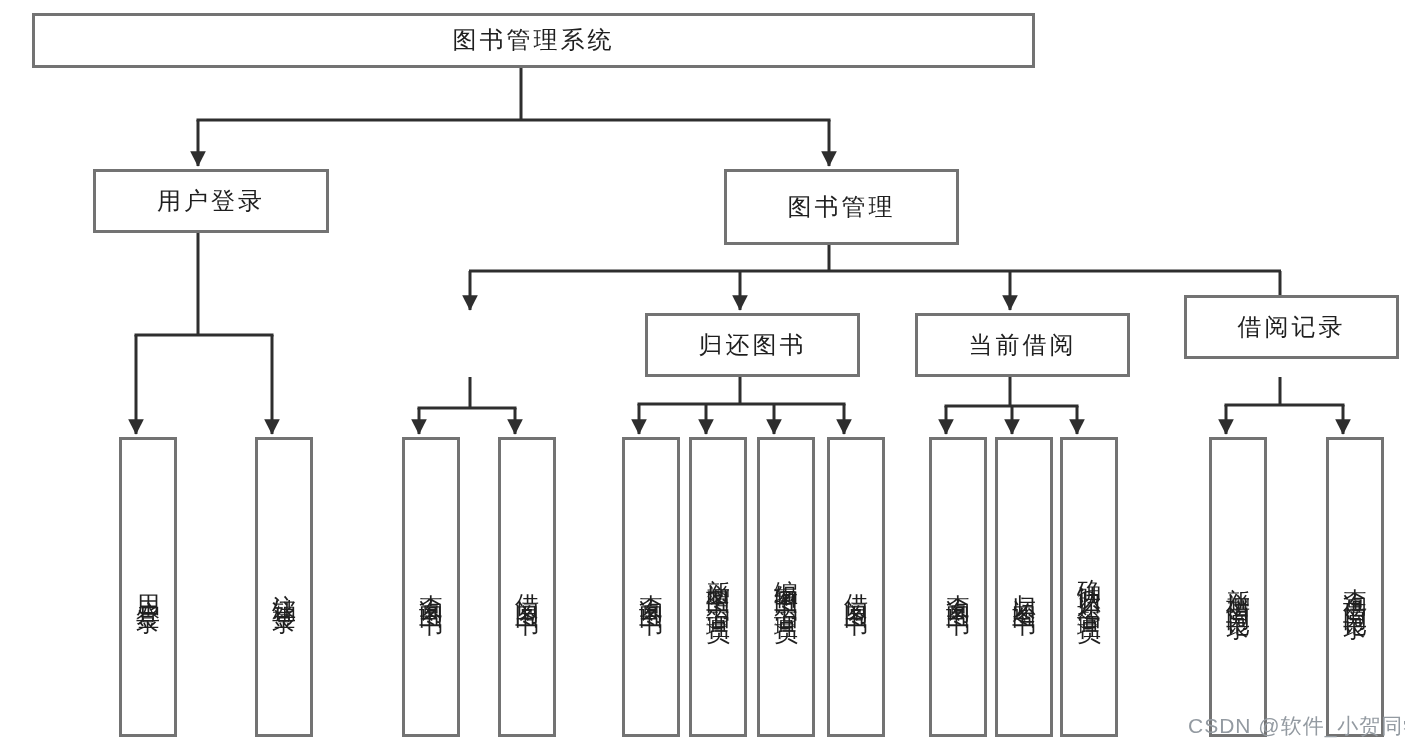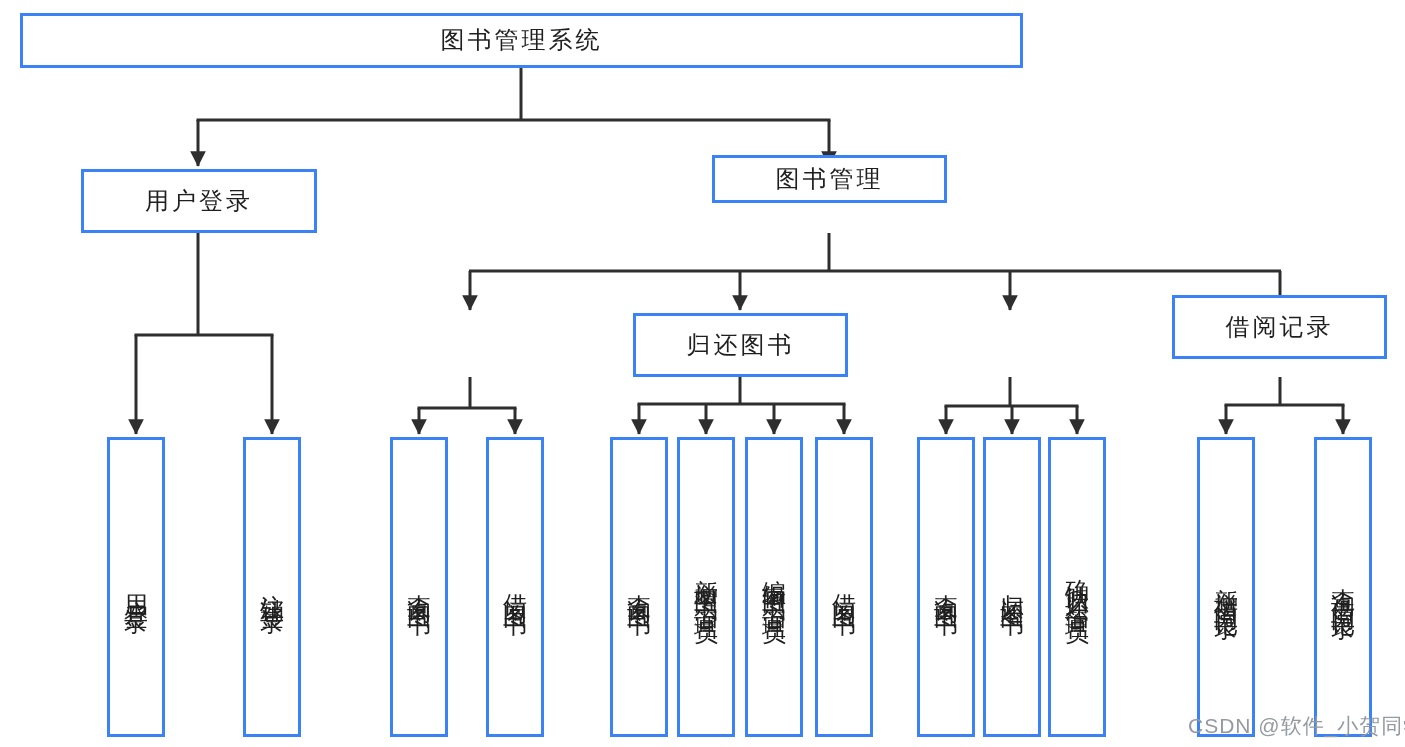--- a/index.html
+++ b/index.html
@@ -7,30 +7,31 @@
     position:relative;
     width:1405px;height:747px;
     background:#ffffff;
     font-family:"Liberation Sans","DejaVu Sans",sans-serif;
     overflow:hidden;
   }
   .connectors{position:absolute;left:0;top:0;}
   .box{
     position:absolute;
     box-sizing:border-box;
-    border:3px solid #3b82f6;
+    border:3px solid #737373;
     background:#ffffff;
     display:flex;
     align-items:center;
     justify-content:center;
     color:#1f1f1f;
     font-size:24px;
     letter-spacing:3px;
     text-align:right;
     line-height:1.2;
+    margin-left:12px;
   }
   .v{
     writing-mode:vertical-rl;
     text-orientation:mixed;
     letter-spacing:6px;
     line-height:1;
     font-size:24px;
   }
   .watermark{
     position:absolute;
@@ -85,23 +86,24 @@
 
       <path d="M1280 377 V405 M1224.5 405 H1344.5"></path>
       <line x1="1226" y1="405" x2="1226" y2="434" marker-end="url(#ah)"></line>
       <line x1="1343" y1="405" x2="1343" y2="434" marker-end="url(#ah)"></line>
     </g>
   </svg>
 
   <div class="box" style="left:20px;top:13px;width:1003px;height:55px">图书管理系统</div>
 
   <div class="box" style="left:81px;top:169px;width:236px;height:64px">用户登录</div>
-  <div class="box" style="left:712px;top:155px;width:235px;height:48px">图书管理</div>
+  <div class="box" style="left:712px;top:169px;width:235px;height:76px">图书管理</div>
 
   <div class="box" style="left:633px;top:313px;width:215px;height:64px">归还图书</div>
+  <div class="box" style="left:903px;top:313px;width:215px;height:64px">当前借阅</div>
   <div class="box" style="left:1172px;top:295px;width:215px;height:64px">借阅记录</div>
 
   <div class="box v" style="left:107px;top:437px;width:58px;height:300px">用户登录</div>
   <div class="box v" style="left:243px;top:437px;width:58px;height:300px">注销登录</div>
 
   <div class="box v" style="left:390px;top:437px;width:58px;height:300px">查询图书</div>
   <div class="box v" style="left:486px;top:437px;width:58px;height:300px">借阅图书</div>
 
   <div class="box v" style="left:610px;top:437px;width:58px;height:300px">查询图书</div>
   <div class="box v" style="left:677px;top:437px;width:58px;height:300px">新增图书（管理员）</div>

